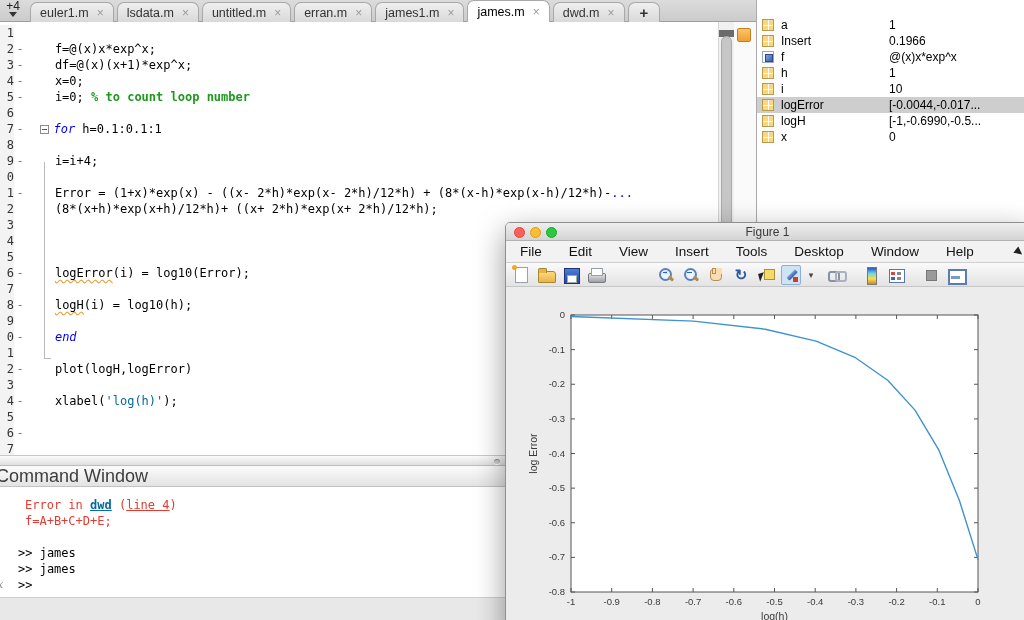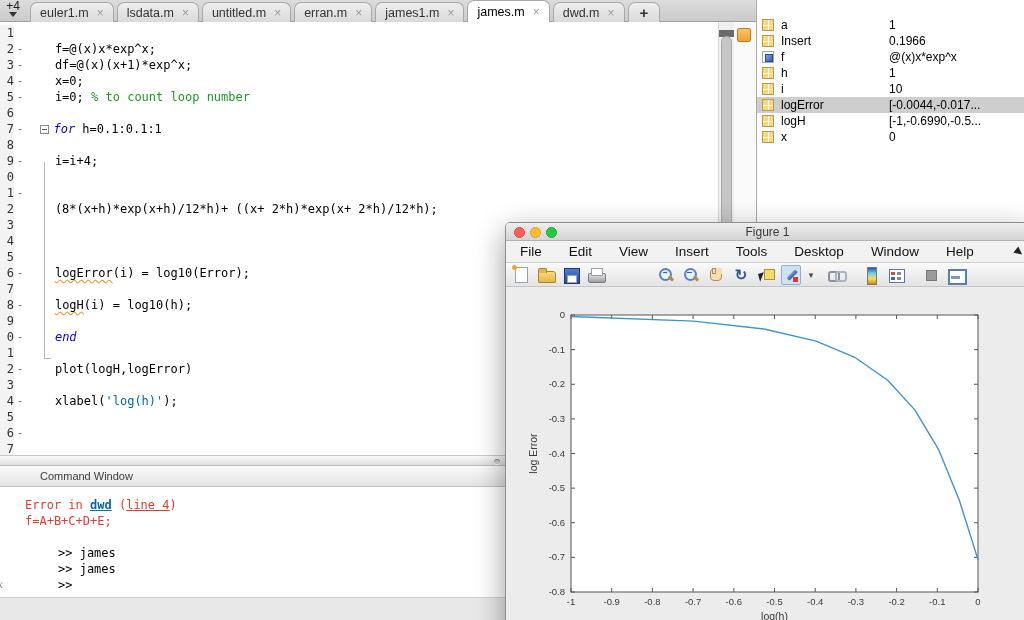--- a/index.html
+++ b/index.html
@@ -27,21 +27,21 @@
   .code-area { position:absolute; left:0; top:22px; width:718px; height:433px; overflow:hidden;
                background:#fff; padding-top:3px; }
   .code-line { height:16px; line-height:16px; white-space:pre; font-family:"DejaVu Sans Mono", monospace;
                font-size:12px; display:flex; }
   .gut-num { display:inline-block; width:14px; text-align:right; color:#333; flex:0 0 14px;
              background:#f3f3f3; }
   .gut-dash { display:inline-block; width:12px; text-align:center; color:#777; flex:0 0 12px; }
   .code-text { white-space:pre; }
   .sg-p { color:#000; }
   .sg-k { color:#0000EE;font-style:italic; }
-  .sg-c { color:#1F9A1F; }
+  .sg-c { color:#1F9A1F;font-weight:bold; }
   .sg-s { color:#0369a1; }
   .sg-e { color:#0000EE; }
   .sg-w { color:#000; text-decoration:underline wavy #E8A33D; text-underline-offset:2px; }
   .sg-fold { display:inline-block; width:9px; height:9px; border:1px solid #8a8a8a; background:#fff;
              position:relative; margin:0 4px 0 0; top:1px; }
   .sg-fold::before { content:""; position:absolute; left:1px; top:3px; width:5px; height:1px; background:#555; }
   .fold-line { position:absolute; left:44px; top:140px; width:7px; height:197px;
                border-left:1px solid #b9b9b9; border-bottom:1px solid #b9b9b9; pointer-events:none; }
 
   
@@ -54,27 +54,27 @@
   .msg-square { position:absolute; left:3px; top:6px; width:14px; height:14px;
                 background:linear-gradient(#fdc46a,#f09f33); border:1px solid #c07f1f; border-radius:2px; }
 
   
   .splitter { position:absolute; left:0; top:455px; width:756px; height:11px;
               background:linear-gradient(#fbfbfb,#dfdfdf); border-top:1px solid #c9c9c9; border-bottom:1px solid #bdbdbd; }
   .splitter .dimple { position:absolute; left:494px; top:3px; width:6px; height:5px; border-radius:50%;
               background:#cfcfcf; box-shadow:inset 0 1px 1px rgba(0,0,0,.35), 0 1px 0 #fff; }
   .cmd-header { position:absolute; left:0; top:466px; width:756px; height:21px;
                 background:linear-gradient(#fbfbfb,#e3e3e3); border-bottom:1px solid #c2c2c2;
-                font-size:11px; color:#3d3d3d; line-height:21px;padding-left:44px; }
+                font-size:18px; color:#3d3d3d; line-height:21px; }
   .cmd-header span { margin-left:-4px; }
   .cmd-body { position:absolute; left:0; top:487px; width:756px; height:110px; background:#fff;
               font-family:"DejaVu Sans Mono", monospace; font-size:12px; padding:10px 0 0 18px; }
   .cmd-line { height:16px; line-height:16px; white-space:pre; position:relative; }
   .cmd-line.indent { padding-left:7px; }
-  .cw-p { color:#000;margin-left:40px; }
+  .cw-p { color:#000; }
   .cw-err { color:#E03C31; }
   .cw-errb { color:#0369a1; font-weight:bold; text-decoration:underline; }
   .cw-errl { color:#E03C31; text-decoration:underline; }
   .fx-glyph { position:absolute; left:-25px; top:0; color:#8a8a8a; font-style:italic;
               font-family:"DejaVu Serif", serif; font-size:11px; }
   .bottom-strip { position:absolute; left:0; top:597px; width:756px; height:23px; background:#e8e8e8;
                   border-top:1px solid #cfcfcf; }
 
   
   .workspace { position:absolute; left:756px; top:0; width:268px; height:620px; background:#fff;
@@ -228,21 +228,21 @@
           <div class="code-line"><span class="gut-num">1</span><span class="gut-dash"></span><span class="code-text"></span></div>
           <div class="code-line"><span class="gut-num">2</span><span class="gut-dash">-</span><span class="code-text"><span class="sg-p">    f=@(x)x*exp^x;</span></span></div>
           <div class="code-line"><span class="gut-num">3</span><span class="gut-dash">-</span><span class="code-text"><span class="sg-p">    df=@(x)(x+1)*exp^x;</span></span></div>
           <div class="code-line"><span class="gut-num">4</span><span class="gut-dash">-</span><span class="code-text"><span class="sg-p">    x=0;</span></span></div>
           <div class="code-line"><span class="gut-num">5</span><span class="gut-dash">-</span><span class="code-text"><span class="sg-p">    i=0; </span><span class="sg-c">% to count loop number</span></span></div>
           <div class="code-line"><span class="gut-num">6</span><span class="gut-dash"></span><span class="code-text"></span></div>
           <div class="code-line"><span class="gut-num">7</span><span class="gut-dash">-</span><span class="code-text"><span class="sg-p">  </span><span class="sg-fold"></span><span class="sg-k">for</span><span class="sg-p"> h=0.1:0.1:1</span></span></div>
           <div class="code-line"><span class="gut-num">8</span><span class="gut-dash"></span><span class="code-text"></span></div>
           <div class="code-line"><span class="gut-num">9</span><span class="gut-dash">-</span><span class="code-text"><span class="sg-p">    i=i+4;</span></span></div>
           <div class="code-line"><span class="gut-num">0</span><span class="gut-dash"></span><span class="code-text"></span></div>
-          <div class="code-line"><span class="gut-num">1</span><span class="gut-dash">-</span></div>
+          <div class="code-line"><span class="gut-num">1</span><span class="gut-dash">-</span><span class="code-text"><span class="sg-p">    Error = (1+x)*exp(x) - ((x- 2*h)*exp(x- 2*h)/12*h) + (8*(x-h)*exp(x-h)/12*h)-</span><span class="sg-e">...</span></span></div>
           <div class="code-line"><span class="gut-num">2</span><span class="gut-dash"></span><span class="code-text"><span class="sg-p">    (8*(x+h)*exp(x+h)/12*h)+ ((x+ 2*h)*exp(x+ 2*h)/12*h);</span></span></div>
           <div class="code-line"><span class="gut-num">3</span><span class="gut-dash"></span><span class="code-text"></span></div>
           <div class="code-line"><span class="gut-num">4</span><span class="gut-dash"></span><span class="code-text"></span></div>
           <div class="code-line"><span class="gut-num">5</span><span class="gut-dash"></span><span class="code-text"></span></div>
           <div class="code-line"><span class="gut-num">6</span><span class="gut-dash">-</span><span class="code-text"><span class="sg-p">    </span><span class="sg-w">logError</span><span class="sg-p">(i) = log10(Error);</span></span></div>
           <div class="code-line"><span class="gut-num">7</span><span class="gut-dash"></span><span class="code-text"></span></div>
           <div class="code-line"><span class="gut-num">8</span><span class="gut-dash">-</span><span class="code-text"><span class="sg-p">    </span><span class="sg-w">logH</span><span class="sg-p">(i) = log10(h);</span></span></div>
           <div class="code-line"><span class="gut-num">9</span><span class="gut-dash"></span><span class="code-text"></span></div>
           <div class="code-line"><span class="gut-num">0</span><span class="gut-dash">-</span><span class="code-text"><span class="sg-p">    </span><span class="sg-k">end</span></span></div>
           <div class="code-line"><span class="gut-num">1</span><span class="gut-dash"></span><span class="code-text"></span></div>

